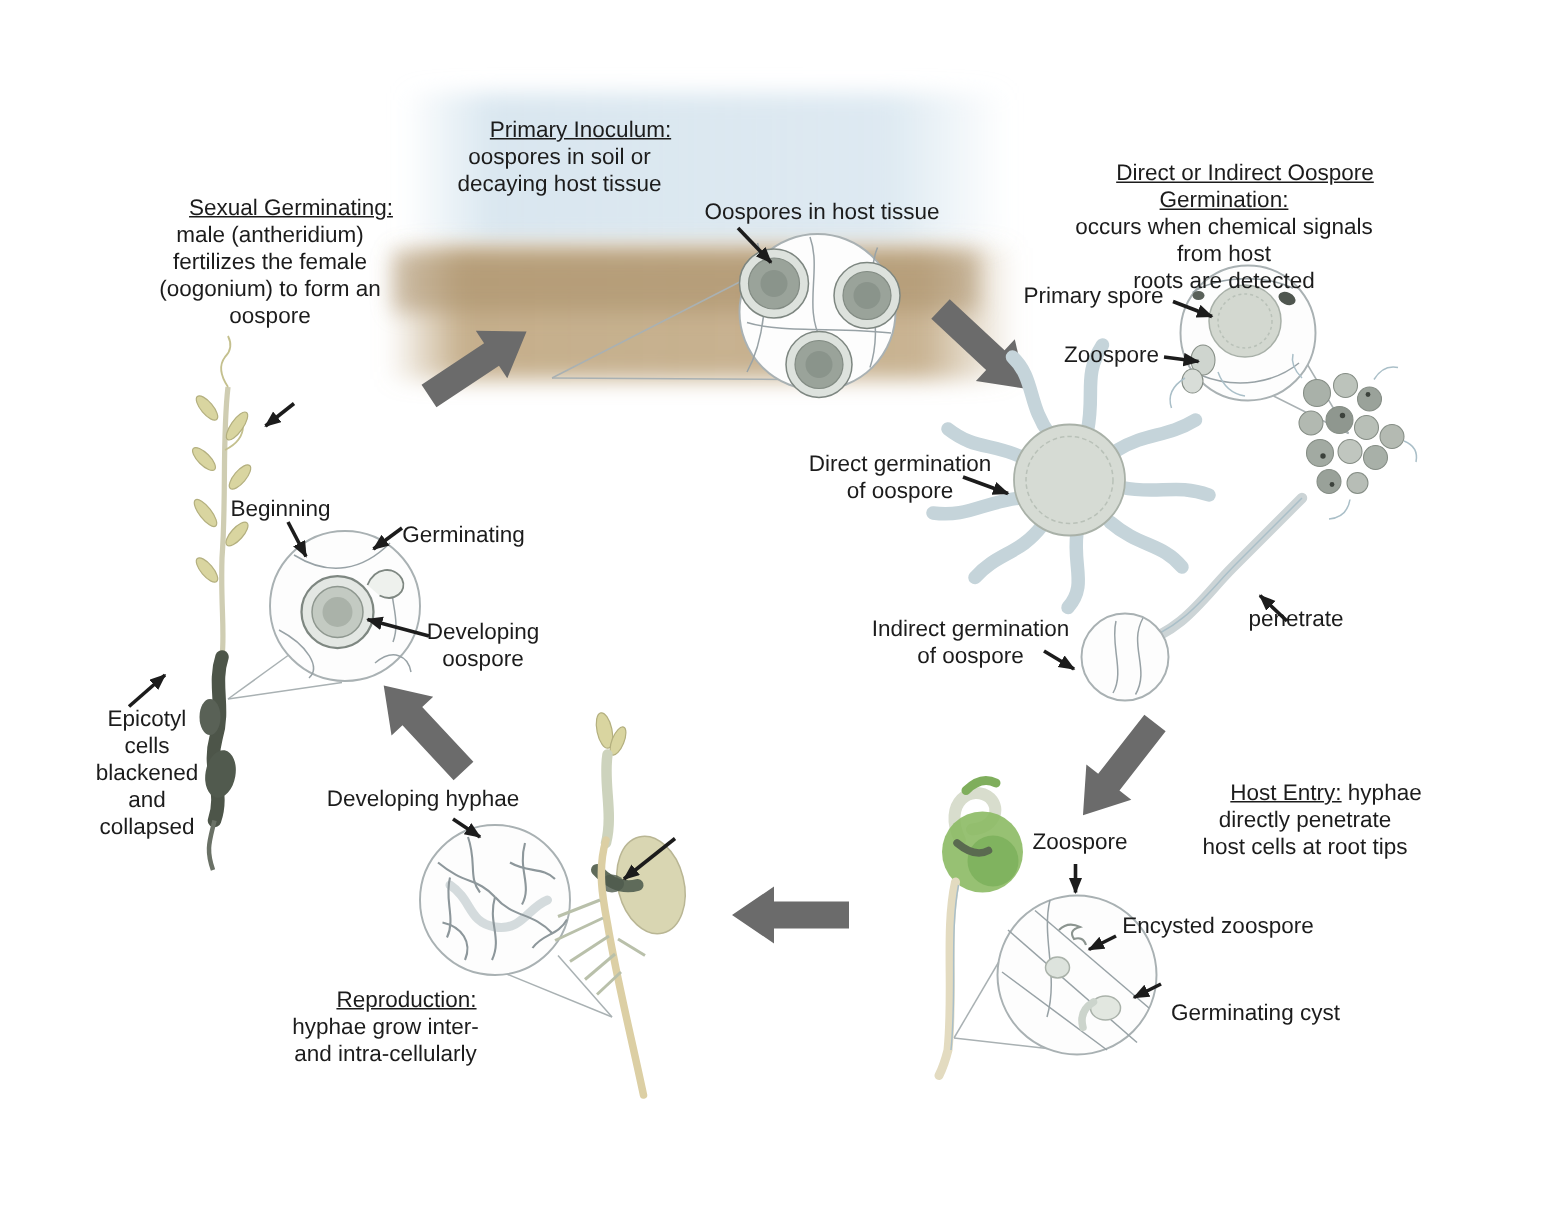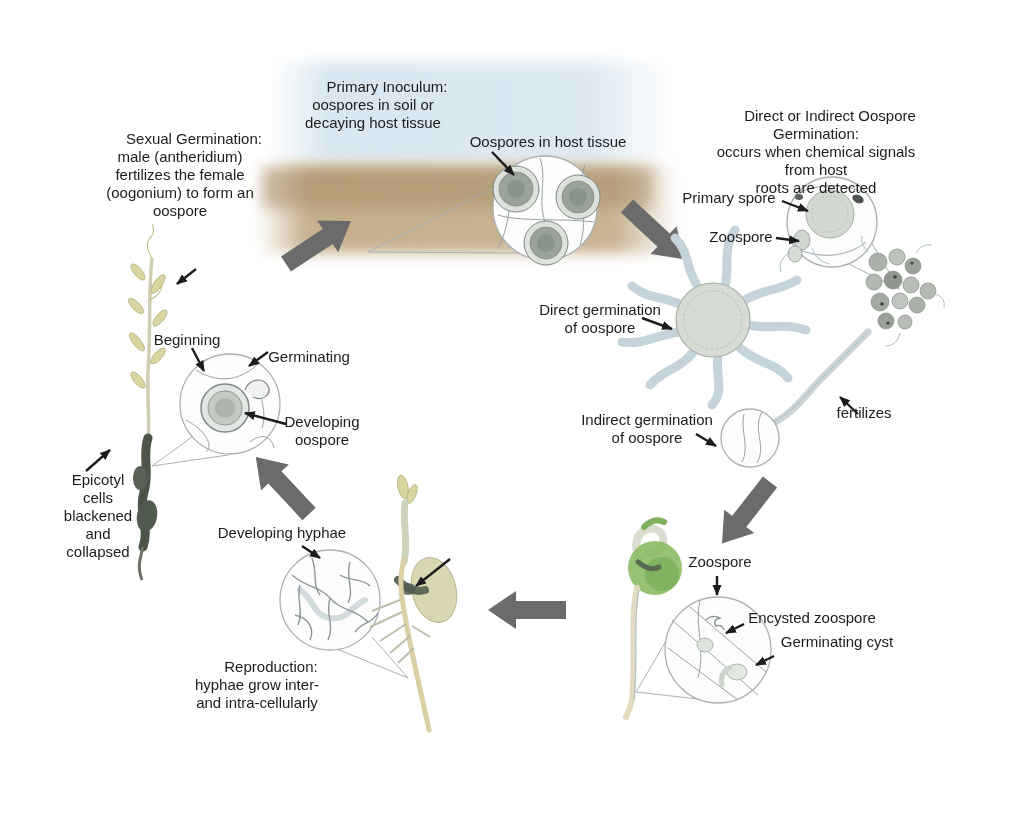--- a/index.html
+++ b/index.html
@@ -6,21 +6,21 @@
   .canvas{
     position:relative;width:1032px;height:815px;background:#fff;overflow:hidden;
     font-family:"Liberation Sans","DejaVu Sans",sans-serif;
   }
   svg.art{position:absolute;left:0;top:0;z-index:0;}
   .label{
     position:absolute;z-index:2;transform:translateX(-50%);
     text-align:center;font-size:15px;line-height:1.2;color:var(--text,#1c1c1c);
     white-space:pre-line;
   }
-  .u{margin-left:28px;}
+  .u{text-decoration:underline;margin-left:28px;}
   
   .big-arrow{fill:var(--arrow-gray,#6b6b6b);}
   .k-line{stroke:var(--text,#1c1c1c);stroke-width:2.4;fill:none;}
   .k-head{fill:var(--text,#1c1c1c);}
   .mag{stroke:var(--outline-gray,#a9b1b3);stroke-width:1;fill:none;}
   .circle-lens{fill:#fdfdfd;stroke:var(--outline-gray,#a9b1b3);stroke-width:1.3;}
   .cellline{stroke:#98a2a6;stroke-width:1;fill:none;}
   .oosp-outer{fill:#dde2dd;stroke:#7d8680;stroke-width:1;}
   .oosp-mid{fill:var(--oospore-gray-green,#9aa39a);stroke:#828b83;stroke-width:.8;}
   .oosp-core{fill:#8a948b;}
@@ -265,46 +265,49 @@
       <line class="k-line" marker-end="url(#ah)" x1="268" y1="352" x2="249" y2="366"></line>
       <line class="k-line" marker-end="url(#ah)" x1="286" y1="424" x2="245" y2="413"></line>
       <line class="k-line" marker-end="url(#ah)" x1="86" y1="471" x2="110" y2="450"></line>
     </g>
   </svg>
 
   <div class="label" style="left:373px;top:78px"><span class="u">Primary Inoculum:</span><span>
 oospores in soil or
 decaying host tissue</span></div>
 
-  <div class="label" style="left:180px;top:130px"><span class="u">Sexual Germination:</span><span>
+  <div class="label" style="left:180px;top:130px"><span class="u">Sexual Germinating:</span><span>
 male (antheridium)
 fertilizes the female
 (oogonium) to form an
 oospore</span></div>
 
   <div class="label" style="left:816px;top:107px"><span class="u">Direct or Indirect Oospore Germination:</span><span>
 occurs when chemical signals from host
 roots are detected</span></div>
 
+  <div class="label" style="left:870px;top:520px"><span class="u">Host Entry:</span><span> hyphae
+directly penetrate
+host cells at root tips</span></div>
 
   <div class="label" style="left:257px;top:658px"><span class="u">Reproduction:</span><span>
 hyphae grow inter-
 and intra-cellularly</span></div>
 
   <div class="label" style="left:548px;top:133px">Oospores in host tissue</div>
   <div class="label" style="left:729px;top:189px">Primary spore</div>
   <div class="label" style="left:741px;top:228px">Zoospore</div>
   <div class="label" style="left:600px;top:301px">Direct germination
 of oospore</div>
   <div class="label" style="left:647px;top:411px">Indirect germination
 of oospore</div>
-  <div class="label" style="left:864px;top:404px">fertilizes</div>
+  <div class="label" style="left:864px;top:404px">penetrate</div>
   <div class="label" style="left:720px;top:553px">Zoospore</div>
   <div class="label" style="left:812px;top:609px">Encysted zoospore</div>
-  <div class="label" style="left:837px;top:633px">Germinating cyst</div>
+  <div class="label" style="left:837px;top:667px">Germinating cyst</div>
   <div class="label" style="left:282px;top:524px">Developing hyphae</div>
   <div class="label" style="left:187px;top:331px">Beginning</div>
   <div class="label" style="left:309px;top:348px">Germinating</div>
   <div class="label" style="left:322px;top:413px">Developing
 oospore</div>
   <div class="label" style="left:98px;top:471px">Epicotyl
 cells
 blackened
 and
 collapsed</div>

